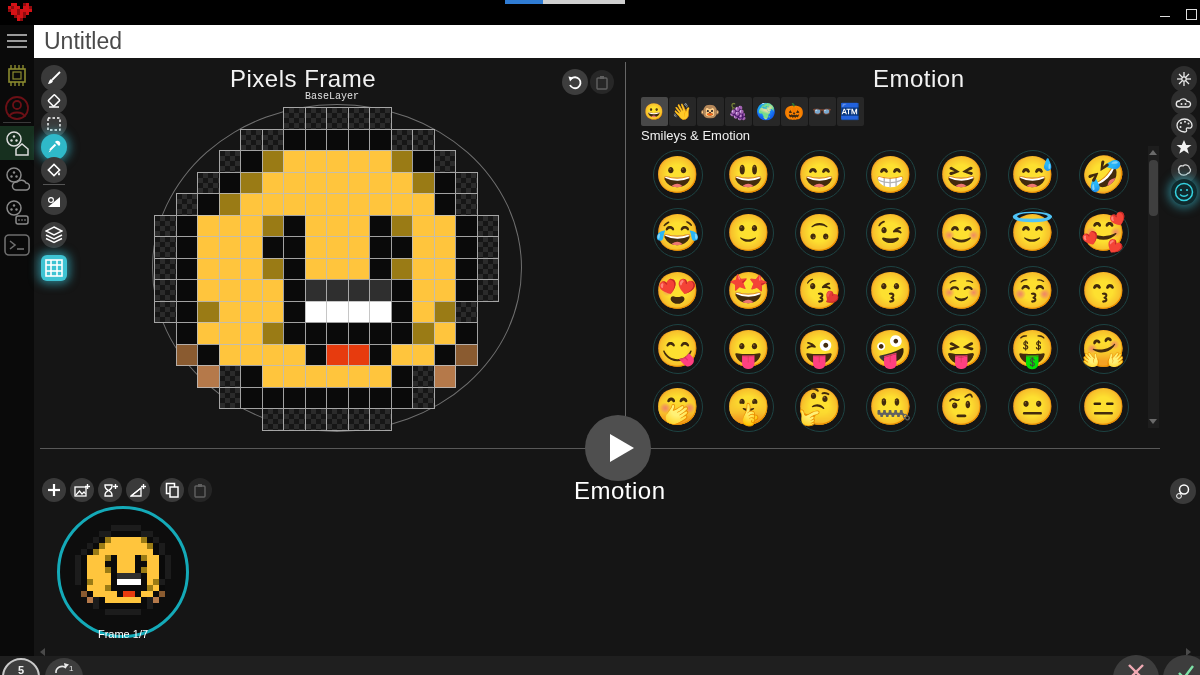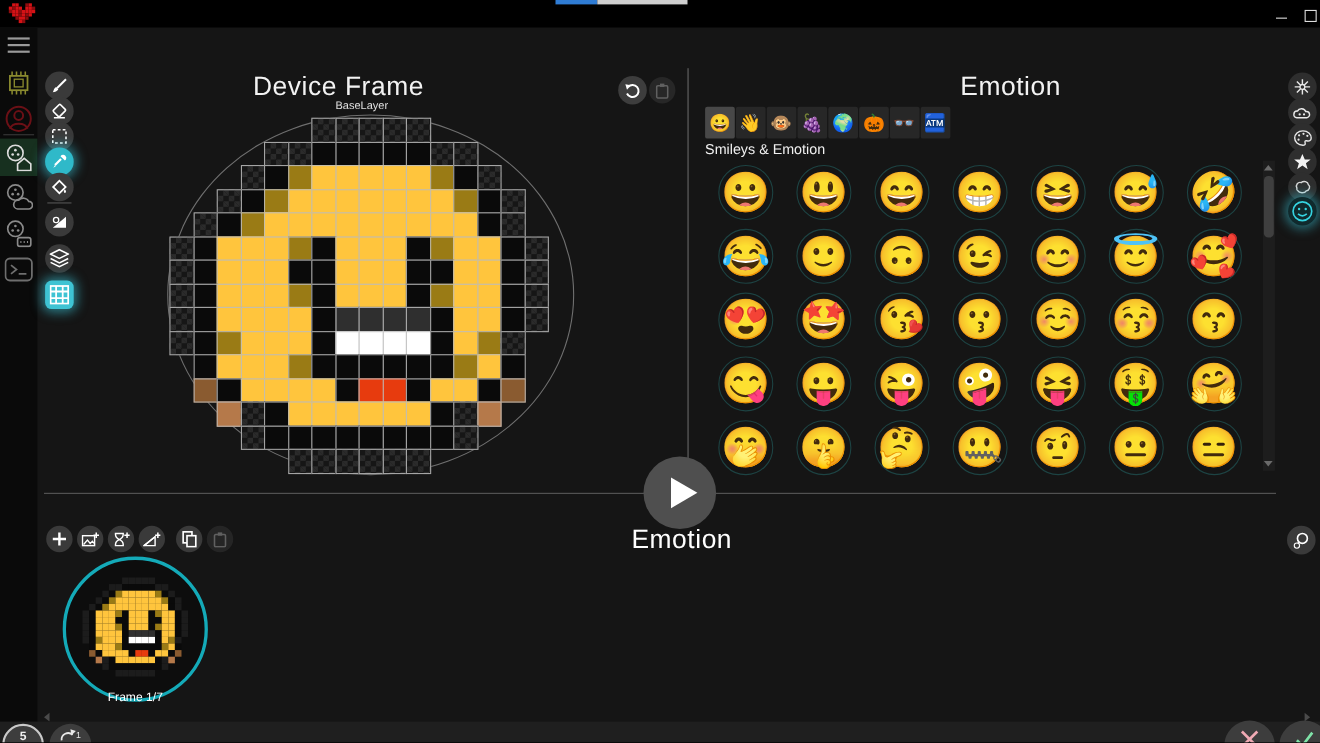--- a/index.html
+++ b/index.html
@@ -27,21 +27,21 @@
   .rail-sel{background:#17301f;}
   .rail-div{position:absolute;left:3px;width:28px;height:1px;background:#3a3a3a;}
   
   .tool-btn{position:absolute;left:41px;width:26px;height:26px;border-radius:50%;background:#3a3a3a;
      display:flex;align-items:center;justify-content:center;}
   .tool-active{background:#2fb9c9;box-shadow:0 0 10px 3px rgba(60,205,225,.55);}
   .tool-grid-active{border-radius:6px;background:#3ec3d3;box-shadow:0 0 10px 3px rgba(60,205,225,.55);}
   .tool-div{position:absolute;left:43px;width:22px;height:1px;background:#555;}
   
   .panel-title{position:absolute;font-size:24px;font-weight:300;color:#f2f2f2;letter-spacing:.5px;}
-  .sub-label{position:absolute;font-size:10px;color:#e0e0e0;}
+  .sub-label{position:absolute;font-size:10px;color:#e0e0e0;font-family:Liberation Mono, monospace;}
   .circle-btn{position:absolute;border-radius:50%;background:#3d3d3d;display:flex;align-items:center;justify-content:center;}
   .dim{opacity:.45;}
   .v-div{position:absolute;left:625px;top:62px;width:1px;height:384px;background:#666;}
   #ellipse{position:absolute;left:152px;top:104px;width:368px;height:326px;border:1px solid #6f6f6f;border-radius:50%;}
   #pixel-grid{position:absolute;left:154px;top:107px;width:346px;height:324px;}
   .px{position:absolute;}
   .pxb{border:1px solid rgba(188,188,188,.85);box-sizing:border-box;}
   .cell-t{background-color:#161616;background-image:
      linear-gradient(45deg,#2b2b2b 25%,transparent 25%,transparent 75%,#2b2b2b 75%),
      linear-gradient(45deg,#2b2b2b 25%,transparent 25%,transparent 75%,#2b2b2b 75%);
@@ -124,20 +124,21 @@
     <div class="strip" style="left: 505px; width: 38px; background: rgb(47, 124, 212);"></div>
     <div class="strip" style="left: 543px; width: 82px; background: rgb(207, 207, 207);"></div>
     <div class="win-btn" style="left:1152px;">
         <div class="min-glyph"></div>
       </div>
     <div class="win-btn" style="left:1178px;">
         <div class="restore-glyph"></div>
       </div>
   </div>
 
+  <input id="name-field" value="Untitled" style="">
 
   <div class="left-rail">
     <div class="hamburger">
         <div></div>
         <div></div>
         <div></div>
       </div>
     <div class="rail-item" style="top:35px;">
       <svg width="24" height="26" viewBox="0 0 24 26">
         <rect x="4" y="6" width="16" height="13" fill="none" stroke="#8b8b2f" stroke-width="1.6"></rect>
@@ -250,21 +251,21 @@
       <g stroke="#fff" stroke-width="1.6">
         <line x1="1" y1="6" x2="17" y2="6"></line>
           <line x1="1" y1="12" x2="17" y2="12"></line>
         <line x1="6" y1="1" x2="6" y2="17"></line>
           <line x1="12" y1="1" x2="12" y2="17"></line>
         <rect x="1" y="1" width="16" height="16" fill="none"></rect>
       </g>
     </svg>
   </div>
 
-  <div class="panel-title" style="left:230px;top:65px;">Device Frame</div>
+  <div class="panel-title" style="left:230px;top:65px;">Pixels Frame</div>
   <div class="sub-label" style="left:305px;top:91px;">BaseLayer</div>
 
   <div class="circle-btn" style="left:562px;top:69px;width:26px;height:26px;">
     <svg width="16" height="16" viewBox="0 0 16 16">
       <path d="M4,5 a5.5,5.5 0 1 1 -1,6" fill="none" stroke="#fff" stroke-width="1.8"></path>
       <polygon points="1.5,2.5 6.5,3.5 3,7.5" fill="#fff"></polygon>
     </svg>
   </div>
   <div class="circle-btn dim" style="left:590px;top:70px;width:24px;height:24px;">
     <svg width="14" height="15" viewBox="0 0 14 15">

